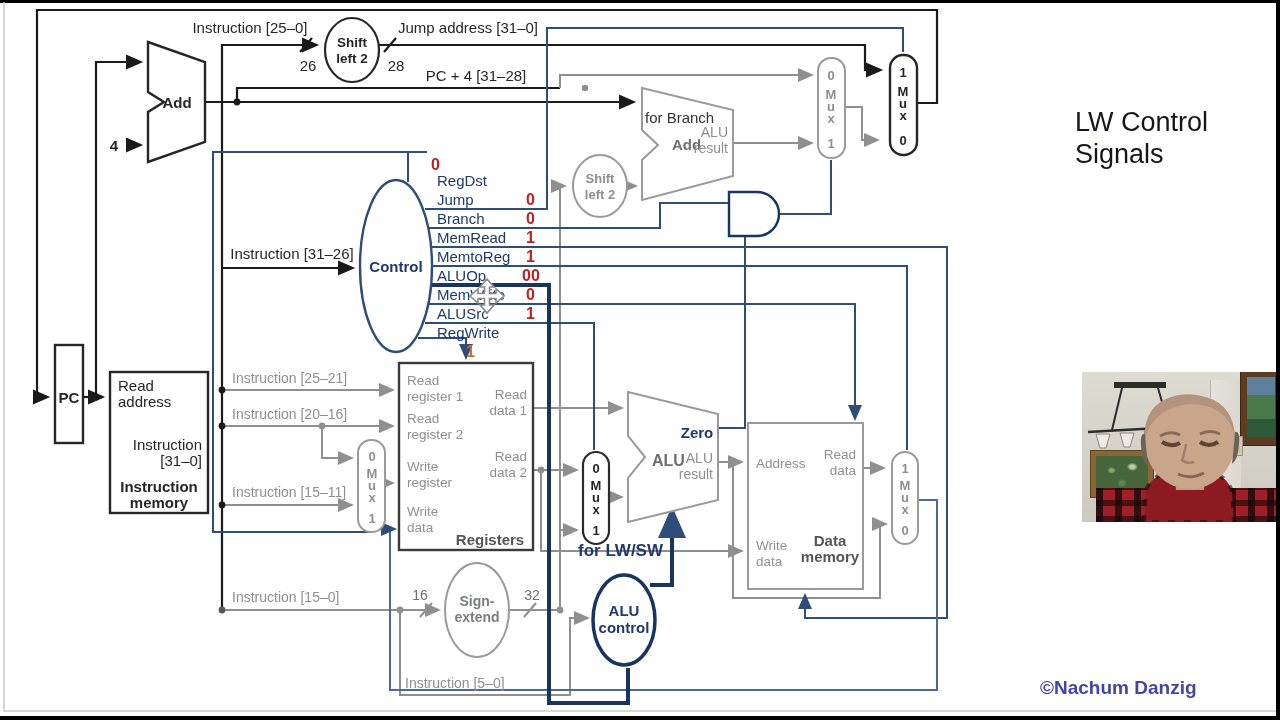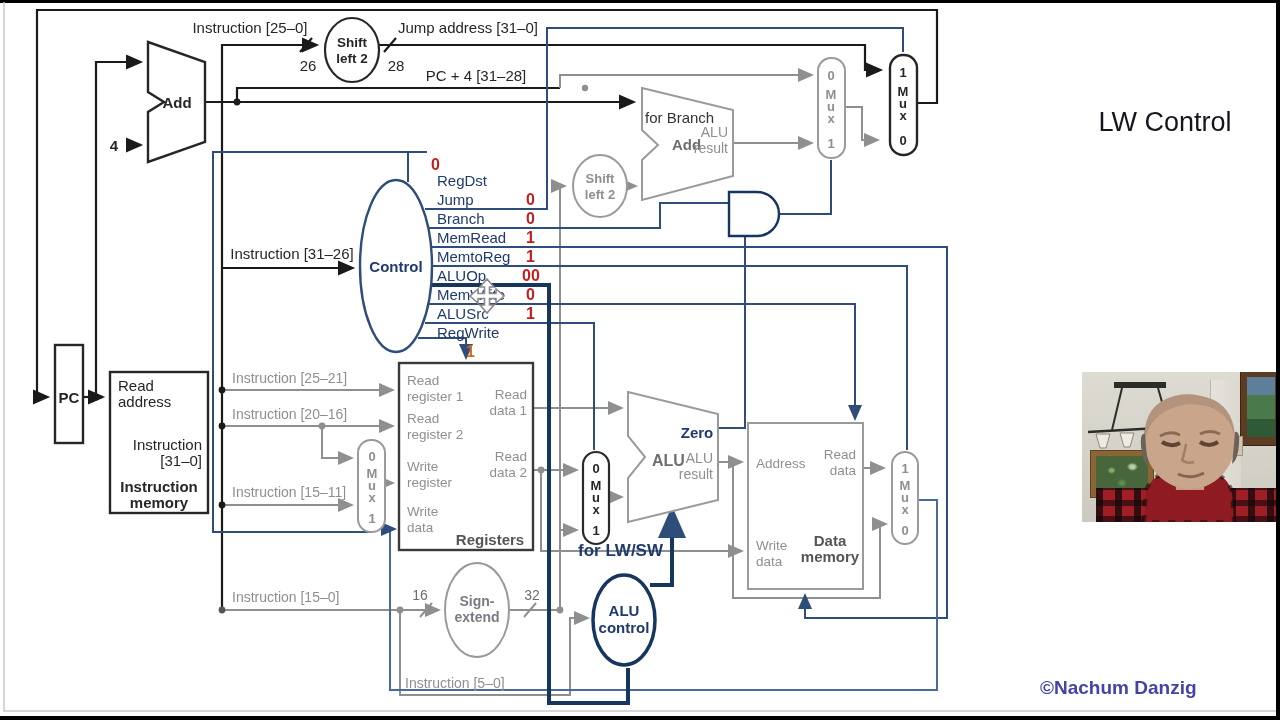--- a/index.html
+++ b/index.html
@@ -17,21 +17,21 @@
   .t-graysm{fill:#8f8f8f;font-size:13.5px;}
   .t-bold{font-weight:bold;}
   .t-navy{fill:#1f3a6e;font-size:15px;}
   .t-muxg{fill:#8f8f8f;font-size:13px;font-weight:bold;}
   .t-muxb{fill:#262626;font-size:13px;font-weight:bold;}
   .t-val{fill:#c21f1f;font-size:16px;font-weight:bold;}
   .t-valo{fill:#d2691e;font-size:16px;font-weight:bold;}
   .t-darkgray{fill:#6e6e6e;font-size:15px;font-weight:bold;}
 
   .slide-title{position:absolute;left:1075px;top:106px;width:180px;
-    font-size:27px;line-height:32px;color:#15151e;text-align:center;}
+    font-size:27px;line-height:32px;color:#15151e;}
   .copyright{position:absolute;left:1040px;top:677px;font-size:19px;color:#4343a8;font-weight:bold;}
 
   
   .webcam{position:absolute;left:1082px;top:372px;width:195px;height:150px;overflow:hidden;
           background:linear-gradient(#dedbd3,#ccc9c1);}
   .wc-hall{position:absolute;left:128px;top:8px;width:30px;height:142px;
            background:linear-gradient(90deg,#e6e3dc,#dad7cf);border-left:1px solid #b9b6ae;}
   .wc-frame1{position:absolute;left:8px;top:78px;width:62px;height:46px;background:#8a6636;
              border:1px solid #5e431f;}
   .wc-frame1 .art{position:absolute;left:5px;top:5px;right:5px;bottom:5px;
@@ -311,20 +311,21 @@
 
     <g transform="translate(487,296)">
       <path d="M0,-17 L7,-9 L2.5,-9 L2.5,-2.5 L9,-2.5 L9,-7 L17,0 L9,7 L9,2.5 L2.5,2.5 L2.5,9
                L7,9 L0,17 L-7,9 L-2.5,9 L-2.5,2.5 L-9,2.5 L-9,7 L-17,0 L-9,-7 L-9,-2.5 L-2.5,-2.5
                L-2.5,-9 L-7,-9 Z" fill="#ffffff" stroke="#8a8a8a" stroke-width="1.6"></path>
     </g>
   </svg>
 
   <div class="slide-title">
     <div>LW Control</div>
+    <div>Signals</div>
   </div>
 
   <div class="webcam">
     <div class="wc-hall"></div>
     <svg width="195" height="150" style="position:absolute;left:0;top:0">
       <rect x="32" y="10" width="52" height="6" fill="#2c2c28"></rect>
       <line x1="40" y1="16" x2="30" y2="58" stroke="#2c2c28" stroke-width="2"></line>
       <line x1="76" y1="16" x2="88" y2="58" stroke="#2c2c28" stroke-width="2"></line>
       <line x1="6" y1="60" x2="112" y2="54" stroke="#2c2c28" stroke-width="2.5"></line>
       <g fill="#eceae2" stroke="#8a887e" stroke-width="1">

